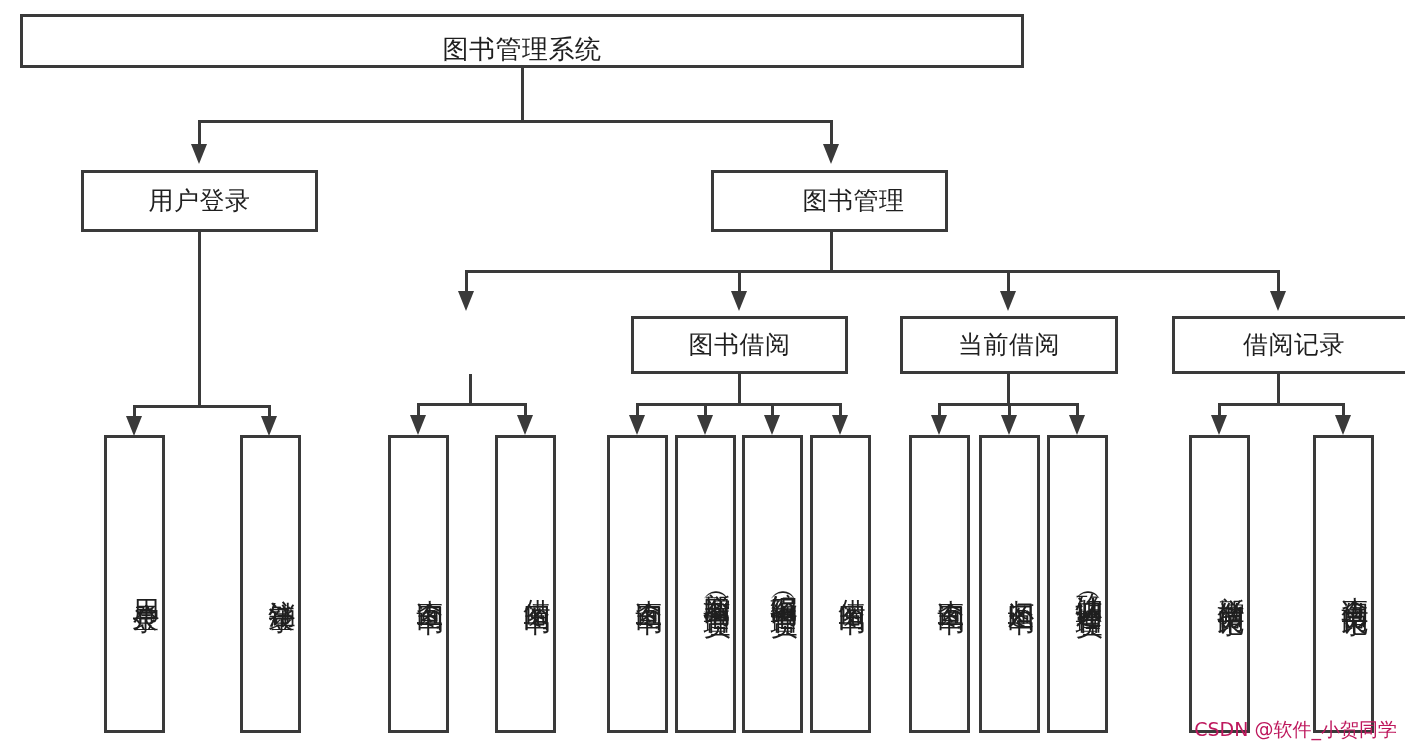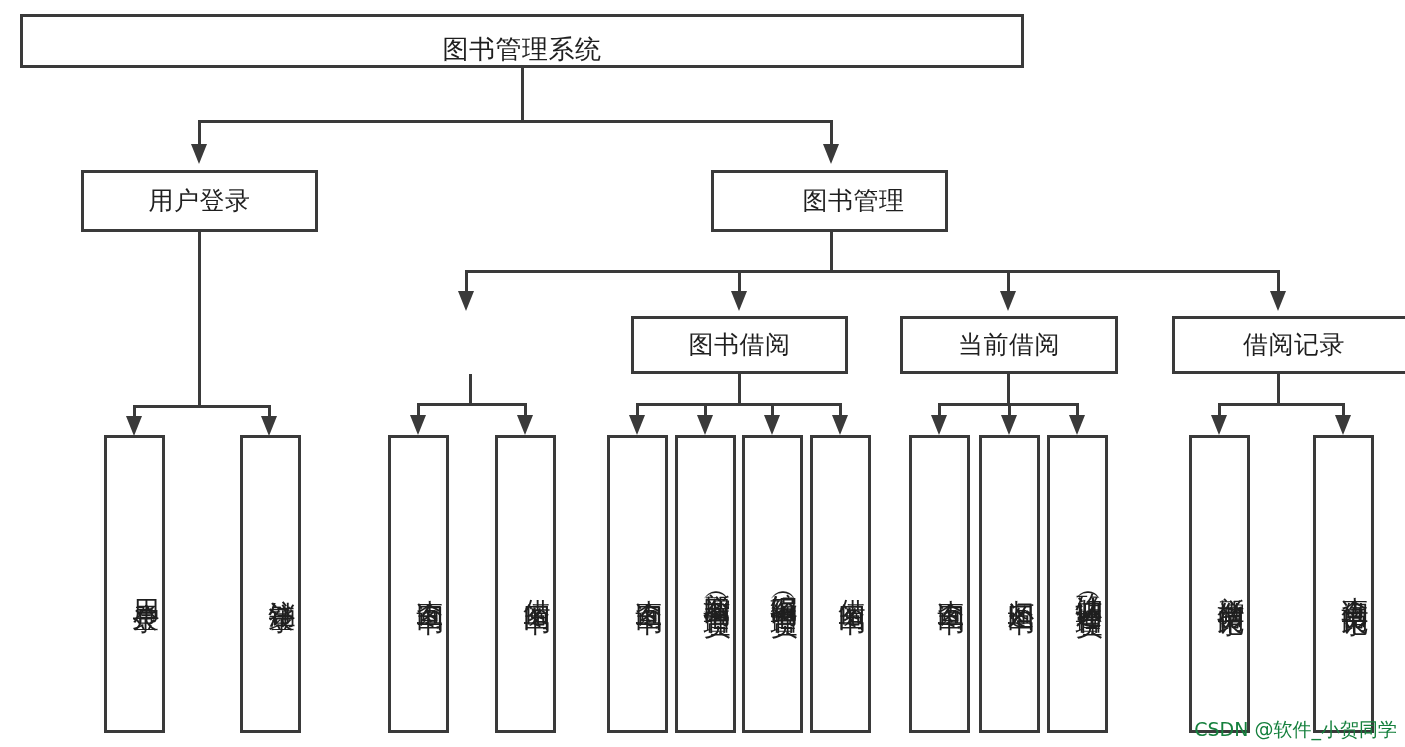--- a/index.html
+++ b/index.html
@@ -71,21 +71,21 @@
     border-right: 8px solid transparent;
     border-top: 20px solid #3a3a3a;
   }
 
   
   .watermark {
     position: absolute;
     right: 8px;
     bottom: 4px;
     font-size: 19px;
-    color: #15803d;
+    color: #be185d;
     font-family: "DejaVu Sans", "Liberation Sans", sans-serif;
     white-space: nowrap;
     user-select: none;
   }
 </style>
 </head>
 <body>
 
 <div id="canvas">
 

